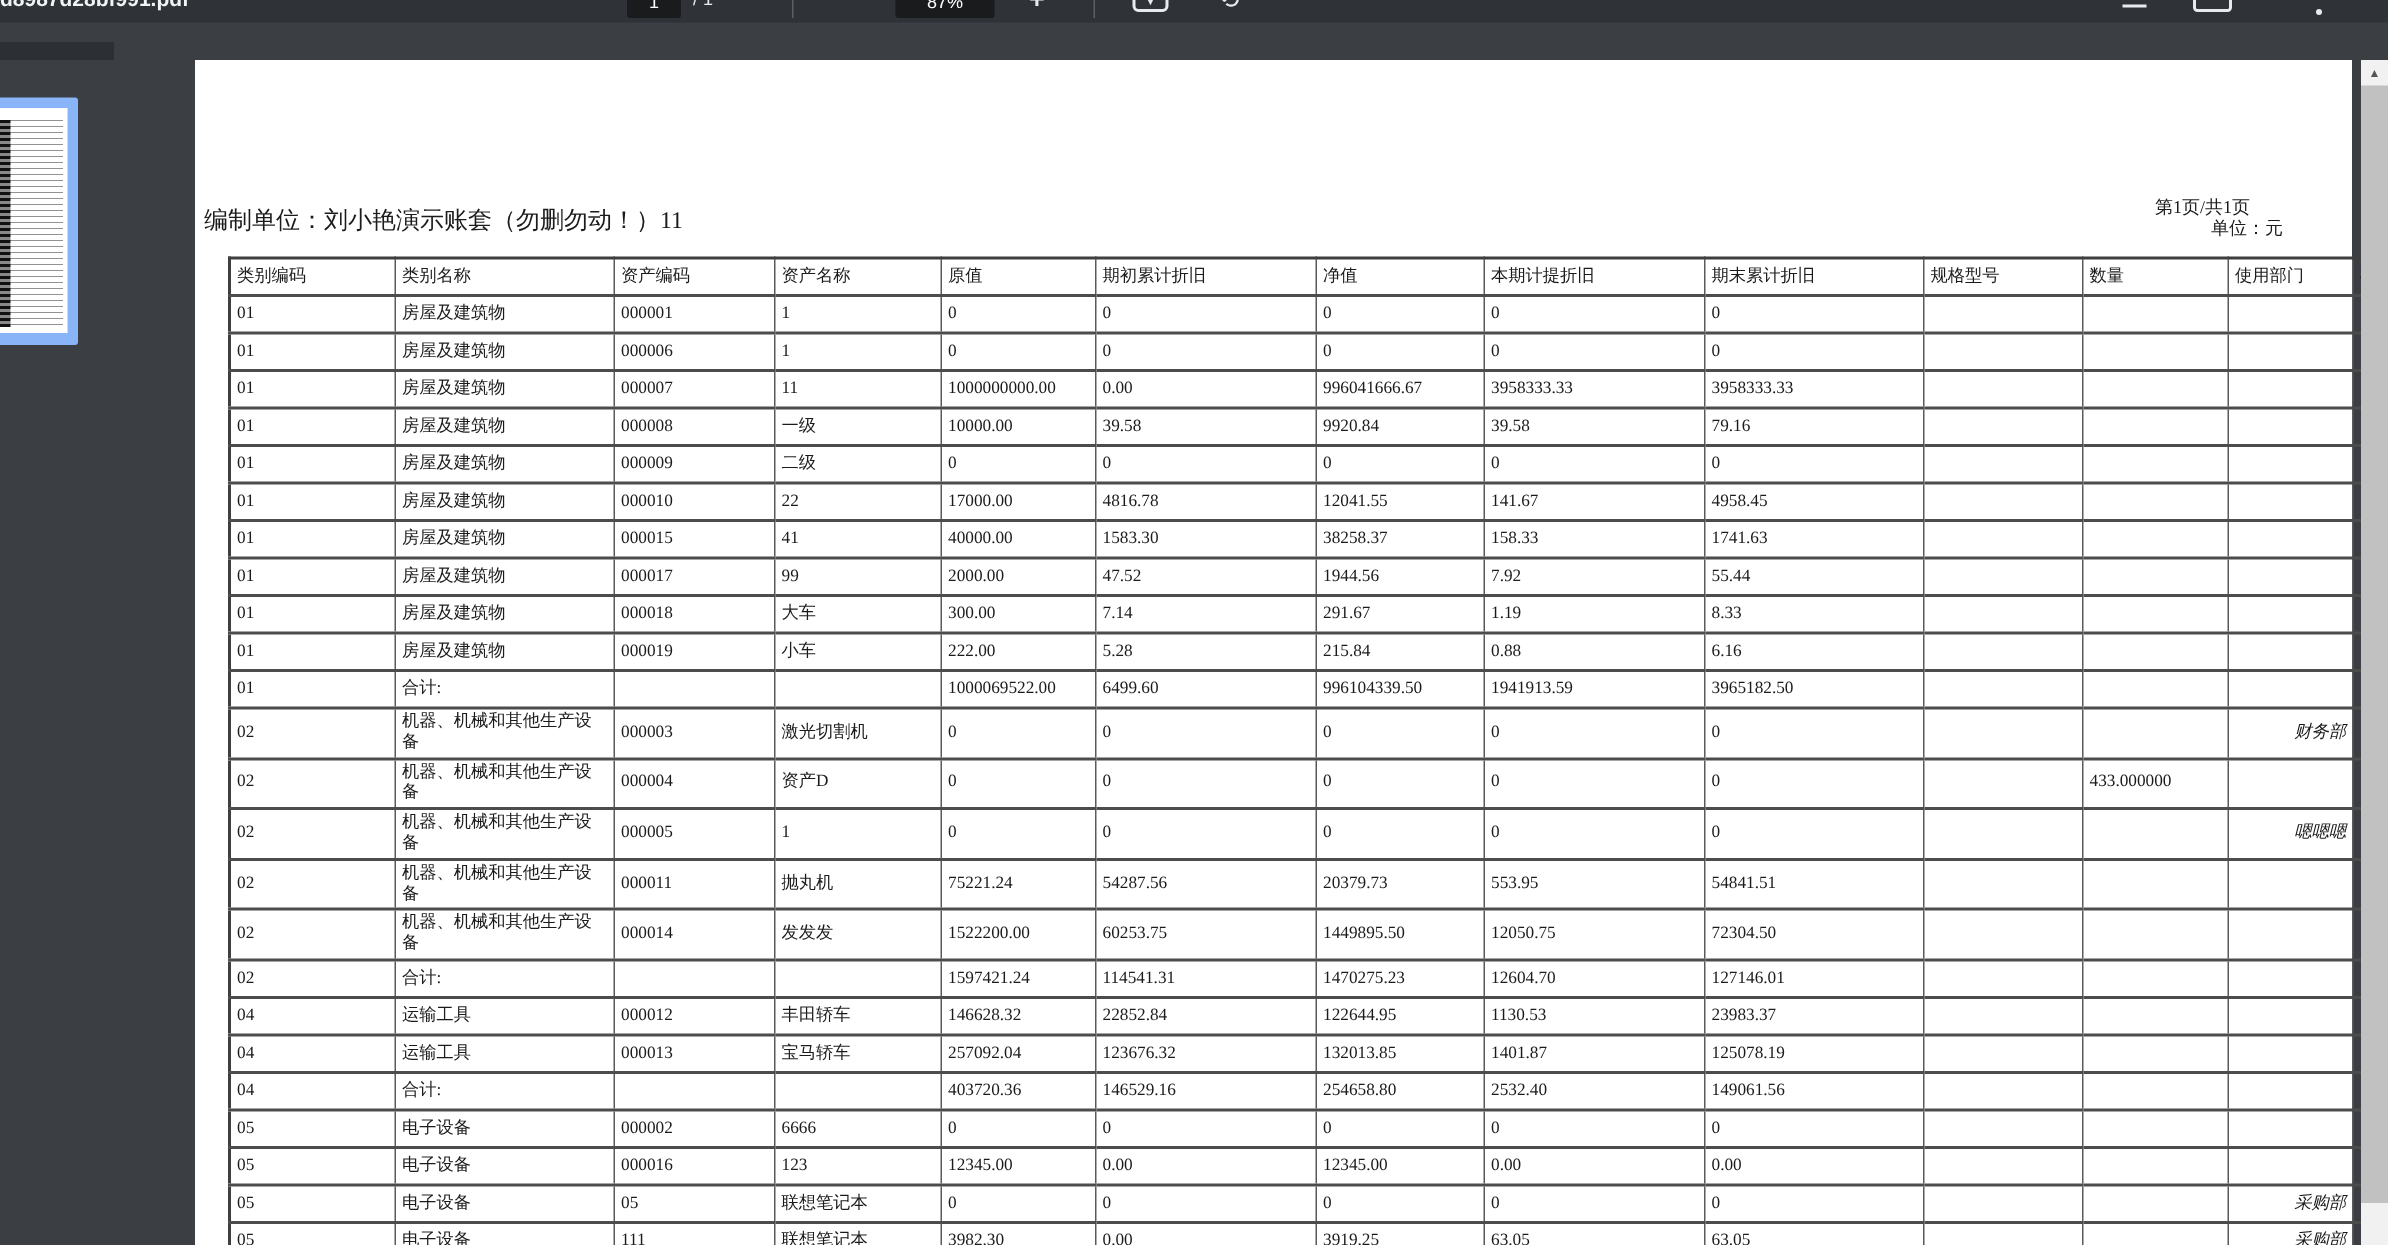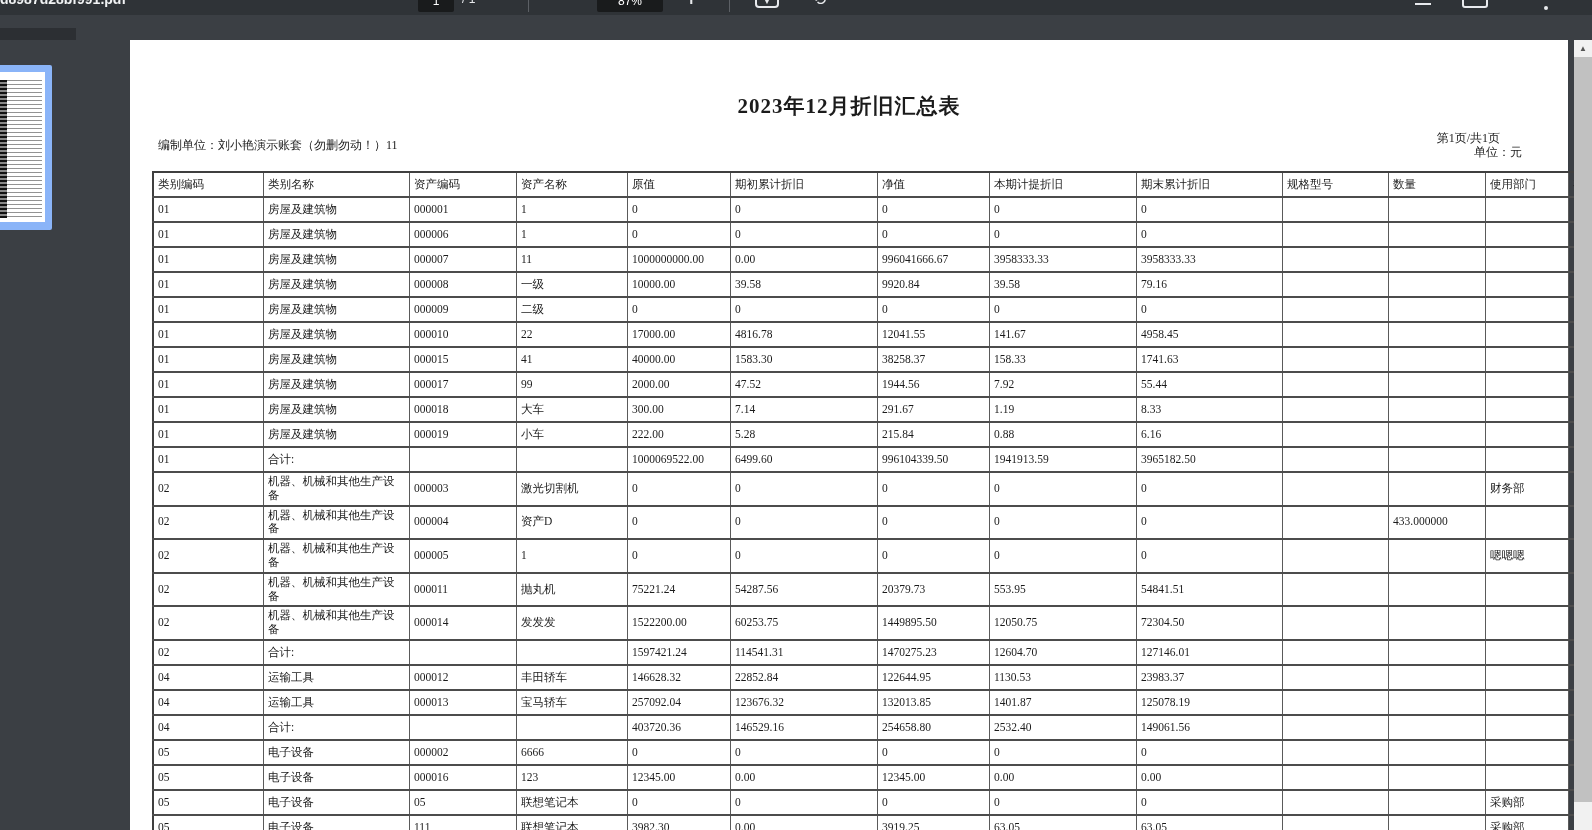--- a/index.html
+++ b/index.html
@@ -61,38 +61,38 @@
   }
   
   .page{
     position:absolute;left:130px;top:40px;width:1438px;height:900px;background:#fff;
     font-family:"Liberation Serif","DejaVu Serif",serif;color:#1b1b1b;
   }
   .doc-title{
     position:absolute;top:52px;left:0;right:0;text-align:center;
     font-size:21px;font-weight:bold;letter-spacing:1px;
   }
-  .prepared{position:absolute;top:97px;left:28px;font-size:12px;text-align:center;}
+  .prepared{position:absolute;top:97px;left:6px;font-size:16px;text-align:center;}
   .page-info{position:absolute;top:90px;right:68px;font-size:12px;}
   .unit-label{position:absolute;top:104px;right:46px;font-size:12px;}
   
   table.dep{
     position:absolute;top:131px;left:22px;width:1376px;
     border-collapse:collapse;table-layout:fixed;
     font-size:11.5px;line-height:1.2;
     border:2px solid #3f3f3f;
   }
   table.dep th,table.dep td{
     border:1px solid #5a5a5a;border-bottom:2px solid #4c4c4c;
     padding:2px 4px;height:19px;vertical-align:middle;
     overflow:hidden;font-weight:normal;
   }
   table.dep th{text-align:left;}
   table.dep td{text-align:left;word-break:break-all;}
-  table.dep td.ctr{text-align:left;}
+  table.dep td.ctr{text-align:right;font-style:italic;}
   .c0{width:101px}.c1{width:137px}.c2{width:98px}.c3{width:102px}.c4{width:94px}
   .c5{width:138px}.c6{width:103px}.c7{width:138px}.c8{width:137px}.c9{width:97px}
   .c10{width:88px}.c11{width:74px}.c12{width:69px}
   
   .scrollbar{position:absolute;left:1574px;top:40px;width:18px;bottom:0;background:#f1f1f1;}
   .sb-up{
     position:absolute;top:0;left:0;width:18px;height:17px;background:#f1f1f1;
     color:#555;font-size:8px;display:flex;align-items:center;justify-content:center;
   }
   .sb-thumb{position:absolute;top:17px;left:0;width:18px;height:745px;background:#c1c1c1;}
@@ -119,21 +119,20 @@
 
 <div class="sidebar-stub"></div>
 <div class="thumb-sel">
   <div class="thumb-page">
     <div class="thumb-lines"></div>
     <div class="thumb-lines-dark"></div>
   </div>
 </div>
 
 <div class="page">
-  <div class="doc-title">2023年12月折旧汇总表</div>
   <div class="prepared">编制单位：刘小艳演示账套（勿删勿动！）11</div>
   <div class="page-info">第1页/共1页</div>
   <div class="unit-label">单位：元</div>
 
   <table class="dep">
     <thead>
         <tr id="hdr-row">
           <th class="c0">类别编码</th>
           <th class="c1">类别名称</th>
           <th class="c2">资产编码</th>

